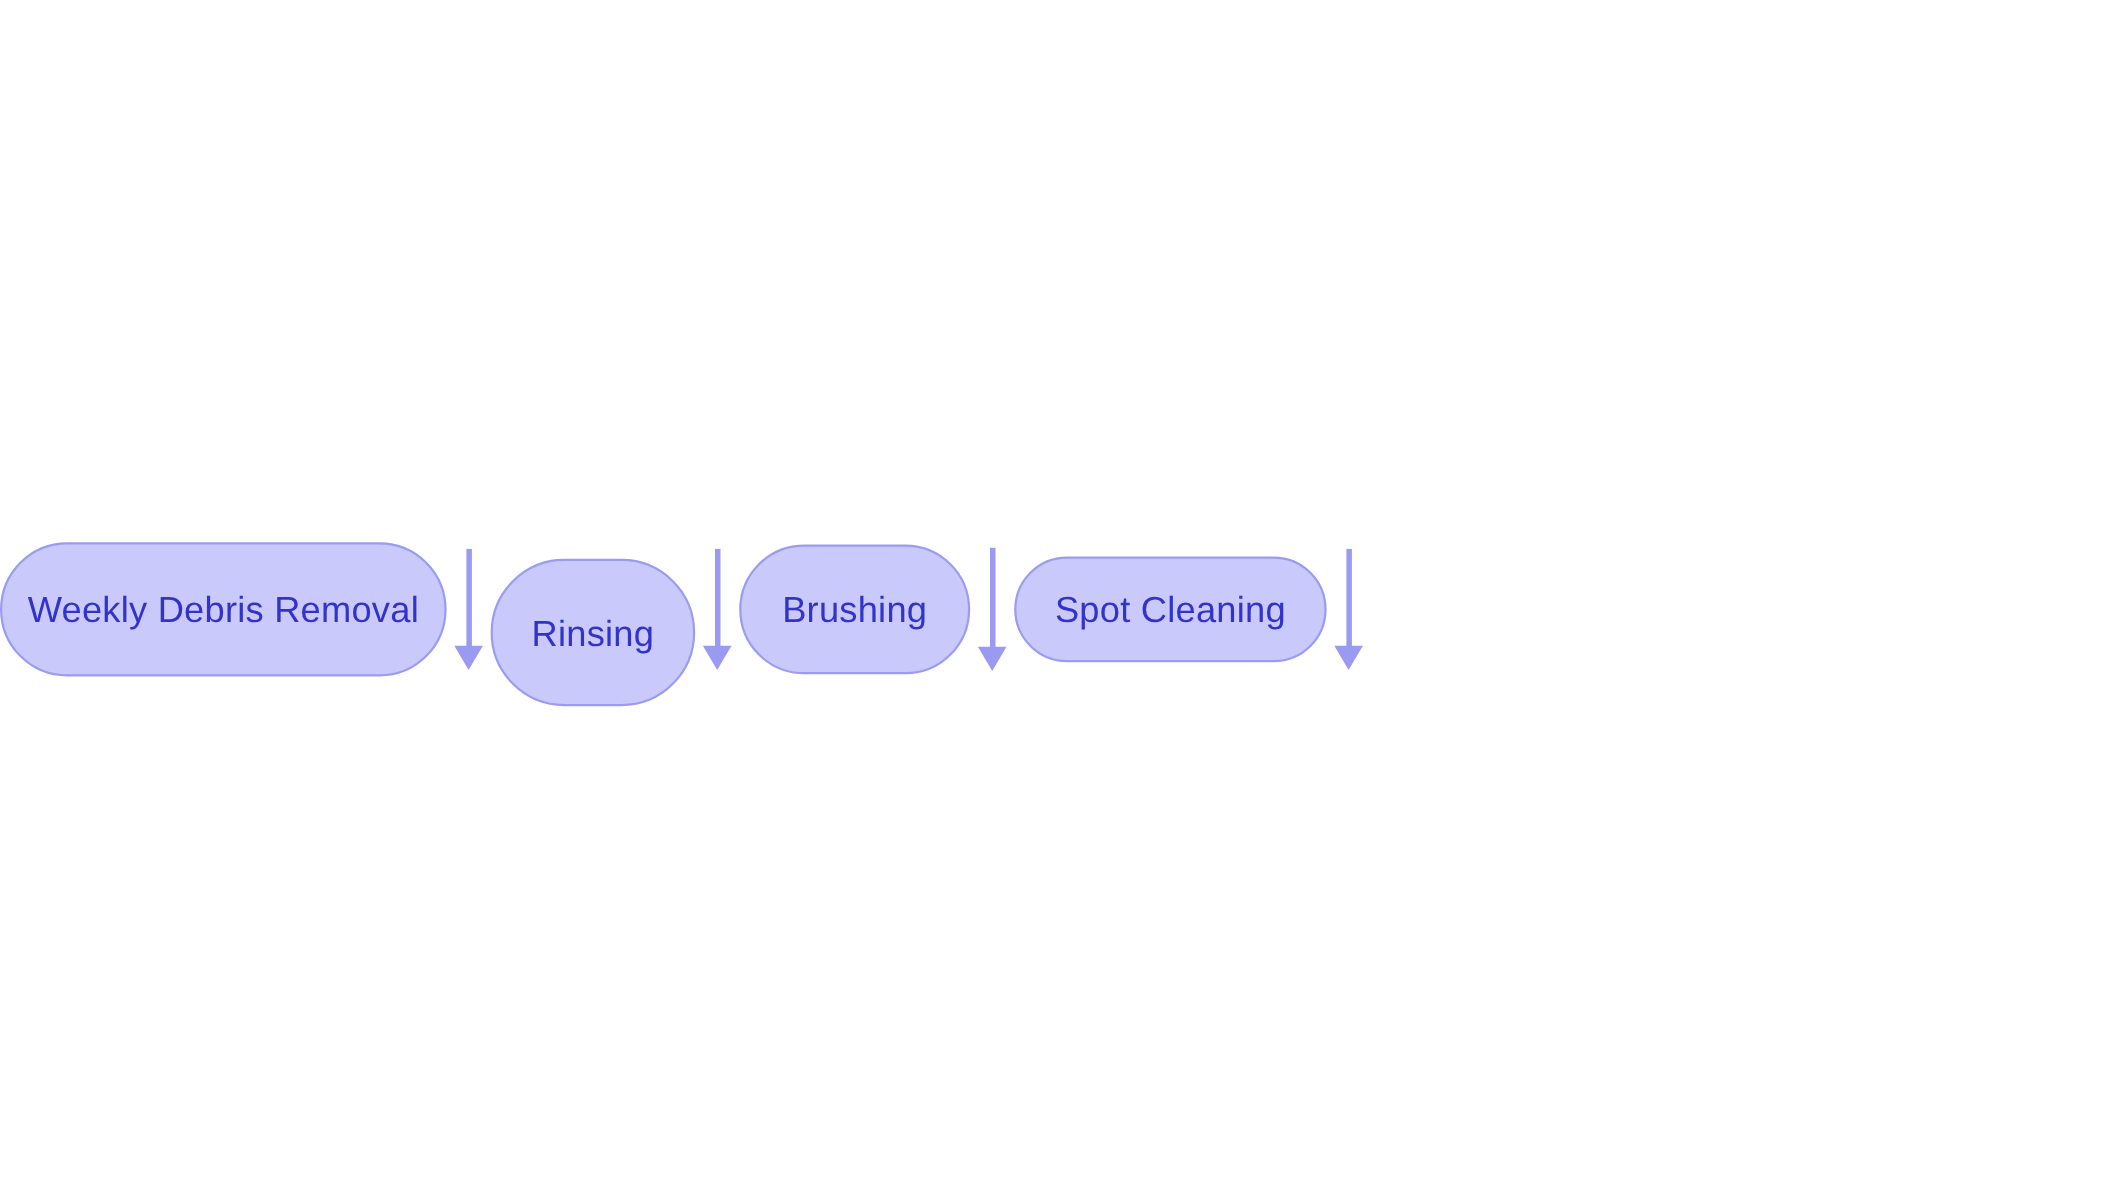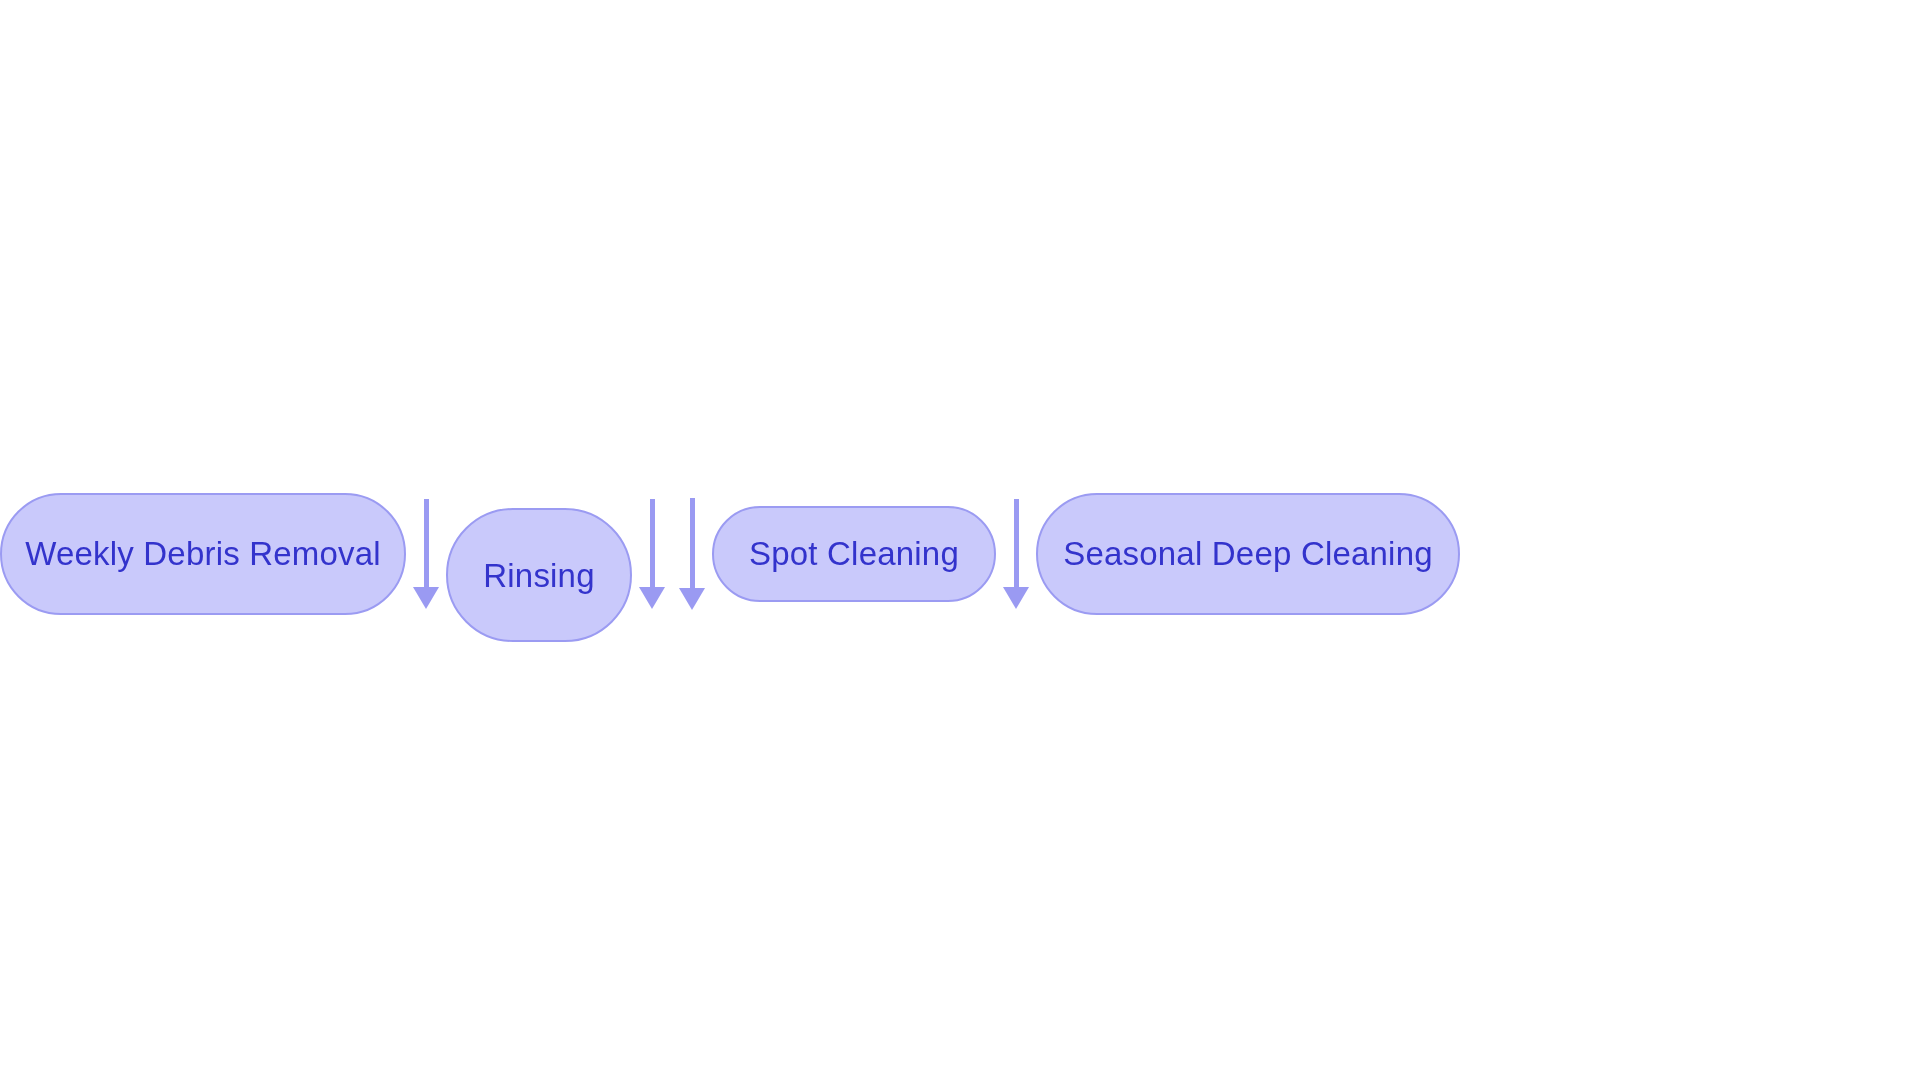--- a/index.html
+++ b/index.html
@@ -103,33 +103,33 @@
 
     <div class="node node-1">
       <span class="node-label">Rinsing</span>
     </div>
 
     <div class="connector gap-1">
       <div class="connector-line"></div>
       <div class="connector-head"></div>
     </div>
 
+    <div class="node node-2">
+      <span class="node-label">Brushing</span>
+    </div>
 
     <div class="connector gap-2">
       <div class="connector-line"></div>
       <div class="connector-head"></div>
     </div>
 
     <div class="node node-3">
       <span class="node-label">Spot Cleaning</span>
     </div>
 
     <div class="connector gap-3">
       <div class="connector-line"></div>
       <div class="connector-head"></div>
     </div>
 
-    <div class="node node-4">
-      <span class="node-label">Seasonal Deep Cleaning</span>
-    </div>
 
   </div>
 </div>
 
 </body></html>

